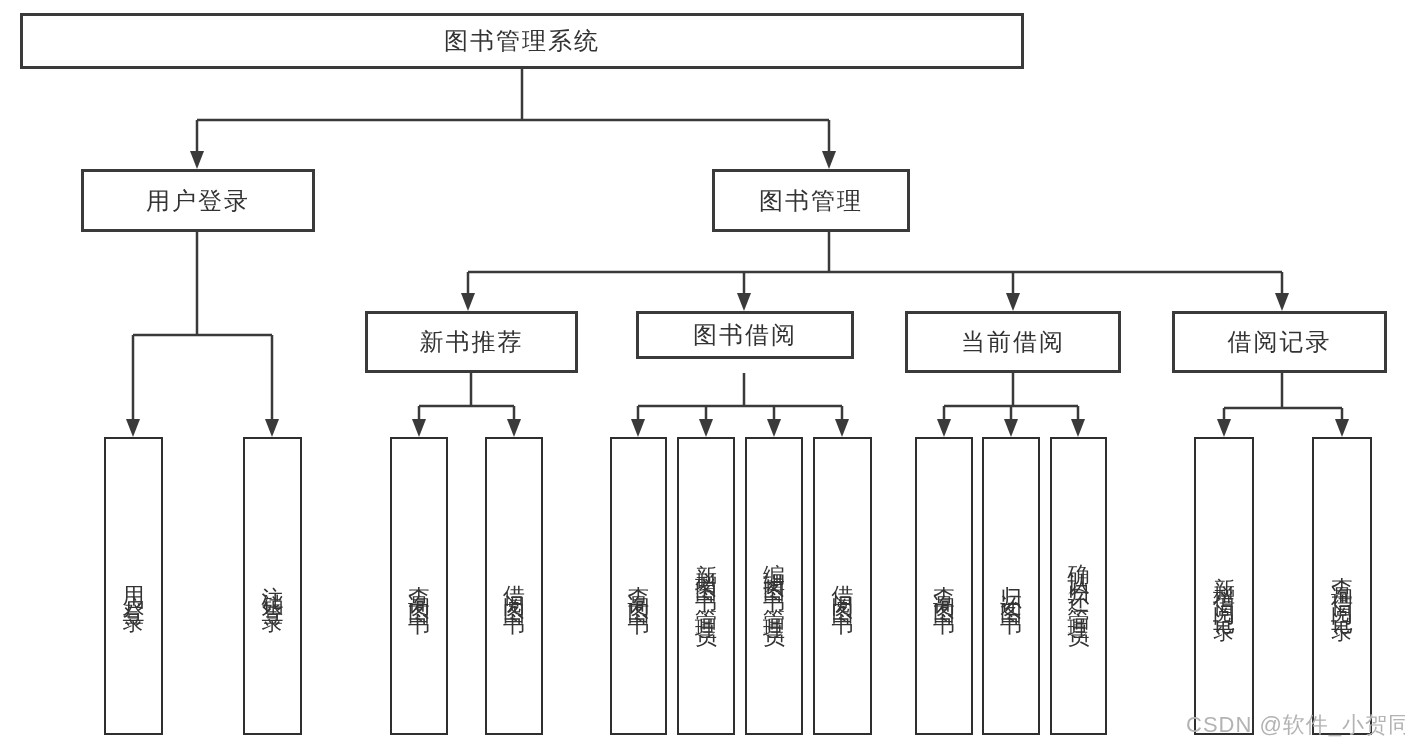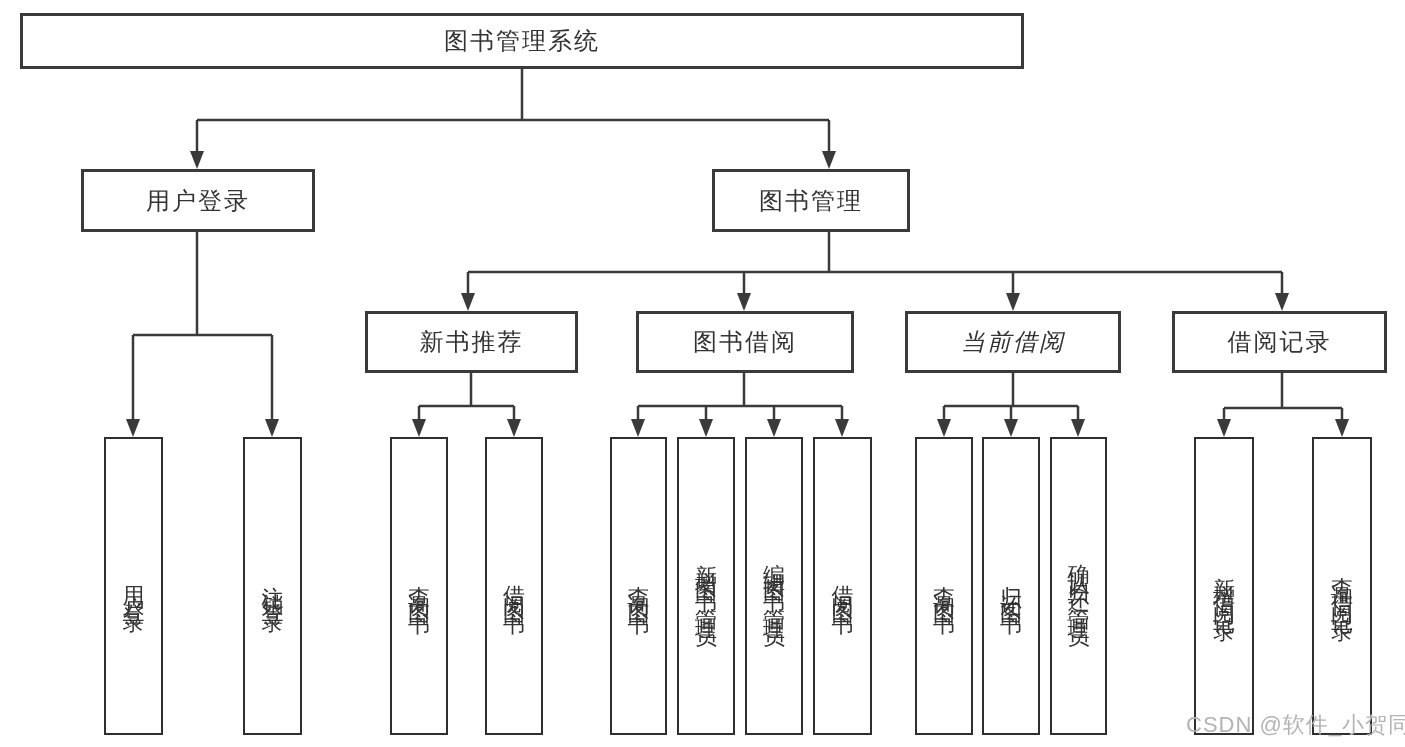--- a/index.html
+++ b/index.html
@@ -100,22 +100,22 @@
       <polygon points="1335,419 1349,419 1342,437" fill="#3a3a3a" stroke="none"></polygon>
     </g>
   </svg>
 
   <div class="hbox" style="left:20px;top:13px;width:1004px;height:56px;">图书管理系统</div>
 
   <div class="hbox" style="left:81px;top:169px;width:234px;height:63px;">用户登录</div>
   <div class="hbox" style="left:712px;top:169px;width:198px;height:63px;">图书管理</div>
 
   <div class="hbox" style="left:365px;top:311px;width:213px;height:62px;">新书推荐</div>
-  <div class="hbox" style="left:636px;top:311px;width:218px;height:62px;font-family:Liberation Mono, monospace;">图书借阅</div>
-  <div class="hbox" style="left:905px;top:311px;width:216px;height:62px;font-style:italic;">当前借阅</div>
+  <div class="hbox" style="left:636px;top:311px;width:218px;height:48px;font-family:Liberation Mono, monospace;">图书借阅</div>
+  <div class="hbox" style="left:905px;top:311px;width:216px;height:62px;">当前借阅</div>
   <div class="hbox" style="left:1172px;top:311px;width:215px;height:62px;">借阅记录</div>
 
   <div class="vbox" style="left:104px;top:437px;width:59px;height:298px;">
     <span>用户登录</span>
   </div>
   <div class="vbox" style="left:243px;top:437px;width:59px;height:298px;">
     <span>注销登录</span>
   </div>
 
   <div class="vbox" style="left:390px;top:437px;width:58px;height:298px;">

